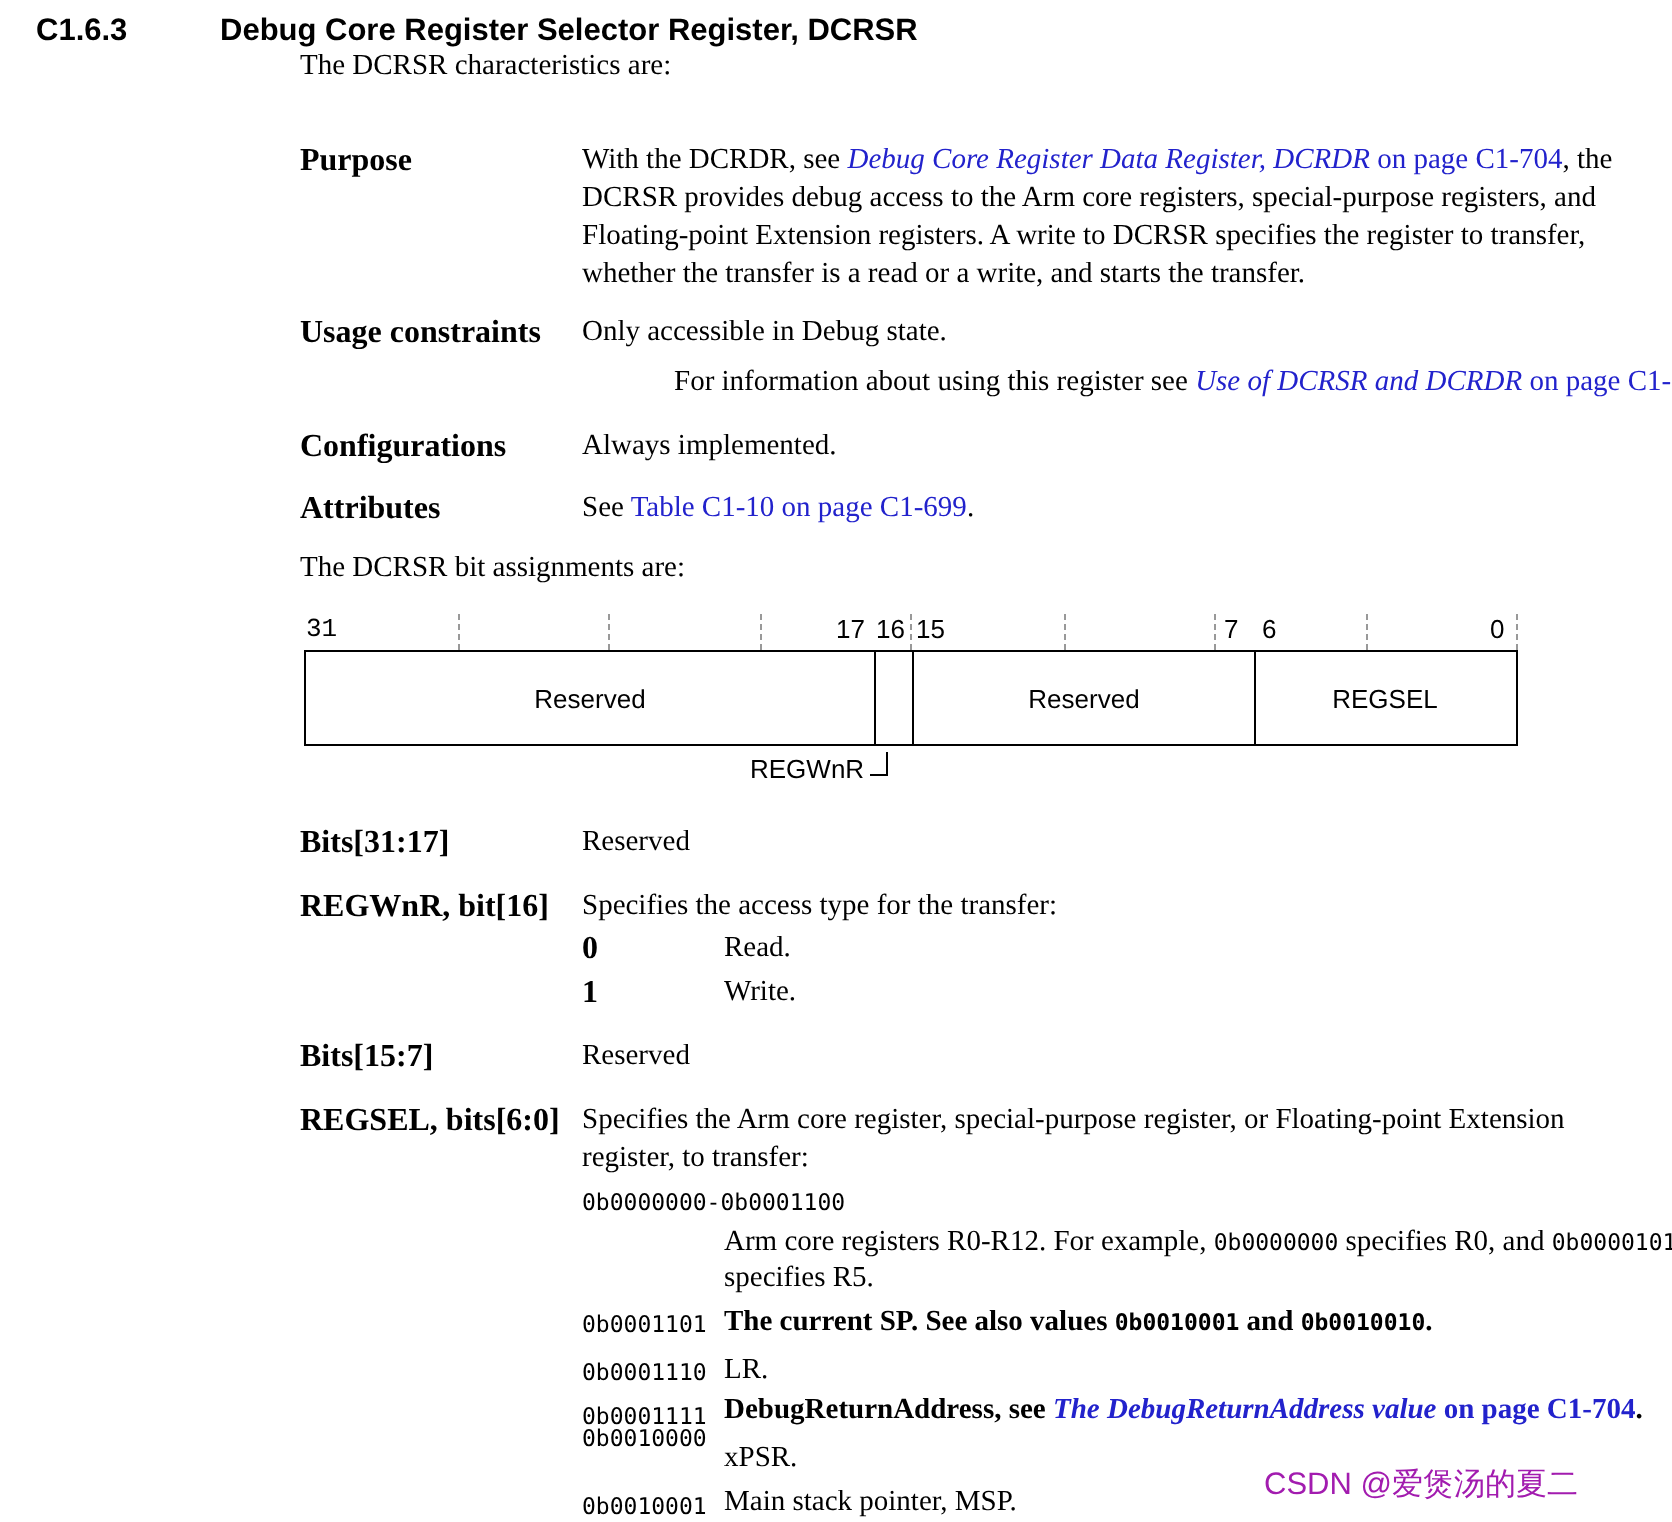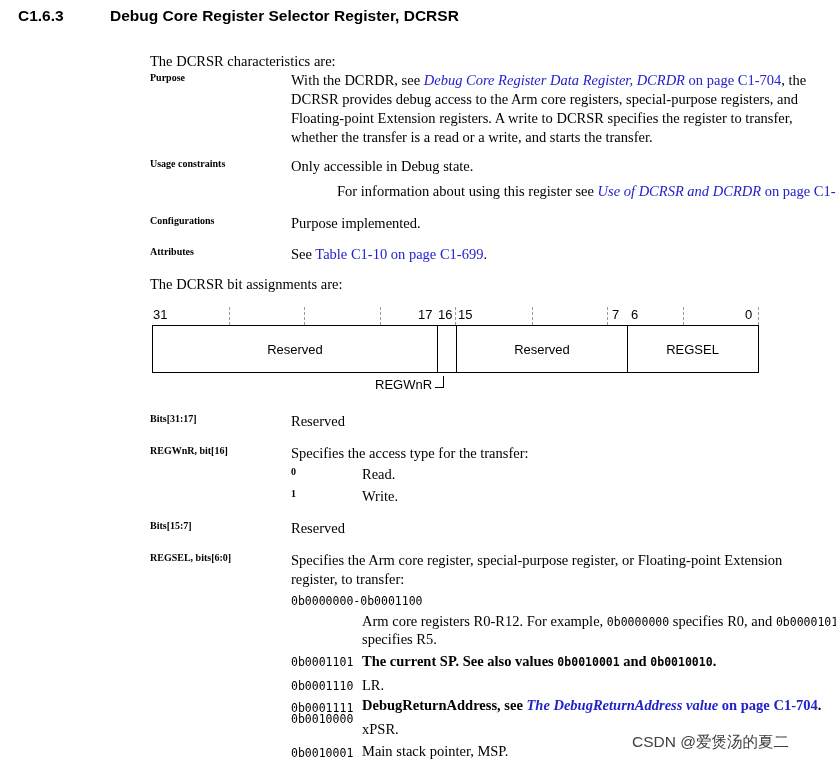--- a/index.html
+++ b/index.html
@@ -7,72 +7,72 @@
     width: 836px; height: 761px; position: relative; overflow: hidden;
     font-family: "Liberation Serif", serif; color: #000;
   }
   .abs { position: absolute; white-space: nowrap; }
   .sec-num, .sec-title {
     font-family: "Liberation Sans", sans-serif; font-weight: bold; font-size: 15.5px;
   }
   .sec-num { left: 18px; top: 7px; }
   .sec-title { left: 110px; top: 7px; }
   .txt { font-size: 14.5px; line-height: 19px; }
-  .lbl { font-weight: bold; font-size: 10px; }
+  .lbl { font-weight: bold; font-size: 16px; }
   .link { color: #2222cc; }
   .link-i { color: #2222cc; font-style: italic; }
   .mono { font-family: "DejaVu Sans Mono", monospace; font-size: 11.5px; }
   .wrap { white-space: normal; }
 
   
   .diagram { position: absolute; left: 152px; top: 305px; width: 608px; height: 95px;
     font-family: "Liberation Sans", sans-serif; font-size: 13px; }
   .bitnum { position: absolute; top: 2px; }
   .tick { position: absolute; top: 2px; height: 18px; border-left: 1px dashed #999; }
   .regbox { position: absolute; top: 20px; height: 48px; border: 1.5px solid #000; box-sizing: border-box; }
   .field { position: absolute; top: 0; height: 100%; display: flex; align-items: center; justify-content: center; box-sizing: border-box; }
   .field + .field { border-left: 1.5px solid #000; }
   .regwnr-label { position: absolute; top: 72px; left: 223px; }
   .regwnr-hook { position: absolute; top: 71px; left: 283px; width: 8px; height: 11px;
     border-right: 1px solid #000; border-bottom: 1px solid #000; }
 
   .watermark { position: absolute; left: 632px; top: 732px; font-family: "Liberation Sans", sans-serif;
-    font-size: 15.5px; color: #404040; }
+    font-size: 15.5px; color: #a21caf; }
 </style>
 </head>
 <body>
 
 <div class="abs sec-num">C1.6.3</div>
 <div class="abs sec-title">Debug Core Register Selector Register, DCRSR</div>
 
-<div class="abs txt" style="left:150px;top:52px;text-align:center;">The DCRSR characteristics are:</div>
+<div class="abs txt" style="left:150px;top:24px;text-align:center;">The DCRSR characteristics are:</div>
 
 <div class="abs lbl" style="left:150px;top:72px;">Purpose</div>
 <div class="abs txt wrap" style="left:291px;top:71px;width:540px;">
   <span>With the DCRDR, see </span><span class="link-i">Debug Core Register Data Register, DCRDR</span><span class="link"> on page C1-704</span><span>, the DCRSR provides debug access to the Arm core registers, special-purpose registers, and Floating-point Extension registers. A write to DCRSR specifies the register to transfer, whether the transfer is a read or a write, and starts the transfer.</span>
 </div>
 
 <div class="abs lbl" style="left:150px;top:158px;">Usage constraints</div>
 <div class="abs txt" style="left:291px;top:157px;">Only accessible in Debug state.</div>
 <div class="abs txt" style="left:291px;top:182px;margin-left:46px;">
   <span>For information about using this register see </span><span class="link-i">Use of DCRSR and DCRDR</span><span class="link"> on page C1-705</span><span>.</span>
 </div>
 
 <div class="abs lbl" style="left:150px;top:215px;">Configurations</div>
-<div class="abs txt" style="left:291px;top:214px;">Purpose implemented.</div>
+<div class="abs txt" style="left:291px;top:214px;">Always implemented.</div>
 
 <div class="abs lbl" style="left:150px;top:246px;">Attributes</div>
 <div class="abs txt" style="left:291px;top:245px;">
   <span>See </span><span class="link">Table C1-10 on page C1-699</span><span>.</span>
 </div>
 
 <div class="abs txt" style="left:150px;top:275px;">The DCRSR bit assignments are:</div>
 
 <div class="diagram">
-  <span class="bitnum" style="left:1px;">31</span>
+  <span class="bitnum" style="left:1px;font-family:Liberation Mono, monospace;">31</span>
   <span class="tick" style="left:77px;"></span>
   <span class="tick" style="left:152px;"></span>
   <span class="tick" style="left:228px;"></span>
   <span class="bitnum" style="left:266px;">17</span>
   <span class="bitnum" style="left:286px;">16</span>
   <span class="tick" style="left:303px;"></span>
   <span class="bitnum" style="left:306px;">15</span>
   <span class="tick" style="left:380px;"></span>
   <span class="tick" style="left:455px;"></span>
   <span class="bitnum" style="left:460px;">7</span>

